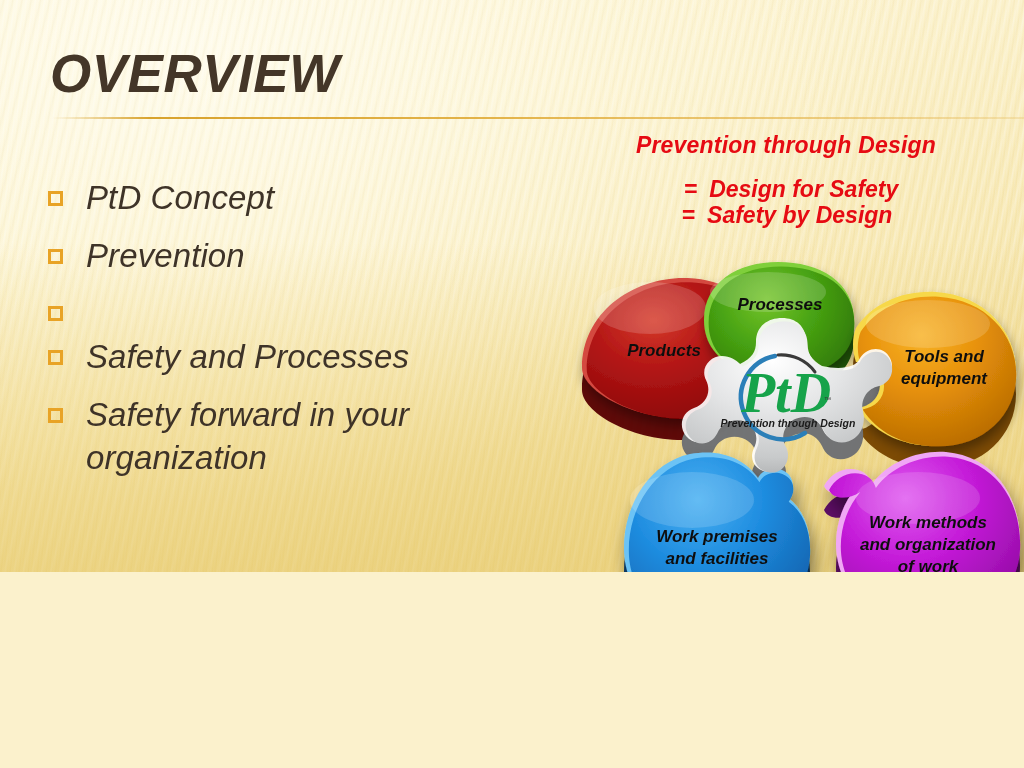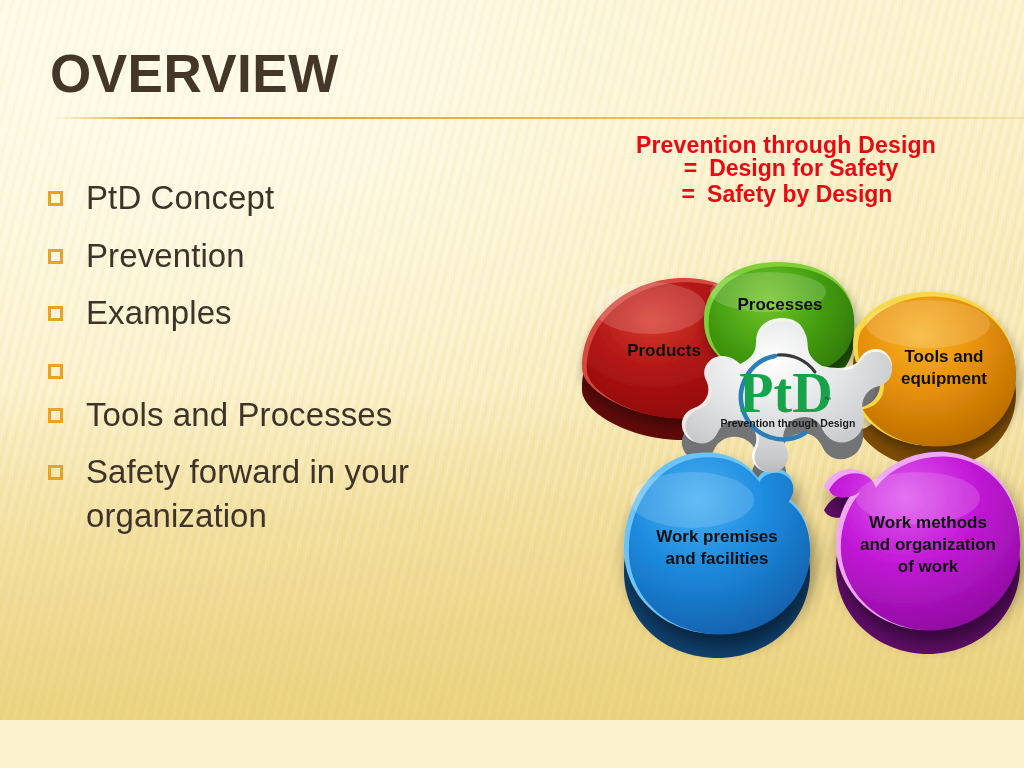--- a/index.html
+++ b/index.html
@@ -13,25 +13,26 @@
     font-family: "Liberation Sans", sans-serif;
     position: relative;
     background: #fbf1cc;
   }
 
   
   .slide {
     position: absolute;
     inset: 0;
     width: 1024px;
-    height: 720px;
+    height: 572px;
     overflow: hidden;
     background:
       radial-gradient(ellipse 1100px 700px at 18% 8%, rgba(255,252,235,0.95) 0%, rgba(255,250,225,0.45) 38%, rgba(255,248,214,0) 66%),
       linear-gradient(168deg, #fdf4d2 0%, #fbf0c6 28%, #f7e7ae 56%, #f0da92 80%, #ecd488 100%);
+    font-style: italic;
   }
   .stripes {
     position: absolute;
     inset: -40px;
     background: repeating-linear-gradient(
       104deg,
       rgba(255,255,255,0.00) 0px,
       rgba(255,255,255,0.34) 2px,
       rgba(255,255,255,0.00) 5px,
       rgba(196,160,78,0.085) 7px,
@@ -116,21 +117,21 @@
     left: 548px;
     top: 134px;
     width: 476px;
     text-align: center;
     color: #e60b13;
     font-weight: bold;
     font-size: 23px;
     line-height: 1.0;
   }
   .redblock .line1 { letter-spacing: 0.2px; }
-  .redblock .line2 { padding-left: 10px; }
+  .redblock .line2 { margin-top: 21px; padding-left: 10px; }
   .redblock .line3 { margin-top: 3px; padding-left: 2px; }
   .redblock .eq { margin-right: 12px; }
 
   
   .puzzle {
     position: absolute;
     left: 572px;
     top: 260px;
     width: 452px;
     height: 400px;
@@ -157,28 +158,24 @@
     <div class="bullet-row">
       <span class="bullet-marker"></span>
       <span class="bullet-text">PtD Concept</span>
     </div>
     <div class="bullet-row">
       <span class="bullet-marker"></span>
       <span class="bullet-text">Prevention</span>
     </div>
     <div class="bullet-row">
       <span class="bullet-marker"></span>
-      <span class="bullet-text">Examples</span>
-    </div>
-    <div class="bullet-row">
-      <span class="bullet-marker"></span>
-    </div>
-    <div class="bullet-row">
-      <span class="bullet-marker"></span>
-      <span class="bullet-text">Tools and Processes</span>
+    </div>
+    <div class="bullet-row">
+      <span class="bullet-marker"></span>
+      <span class="bullet-text">Safety and Processes</span>
     </div>
     <div class="bullet-row">
       <span class="bullet-marker"></span>
       <span class="bullet-text">Safety forward in your organization</span>
     </div>
   </div>
 
   <div class="redblock">
     <div class="line1">Prevention through Design</div>
     <div class="line2">

